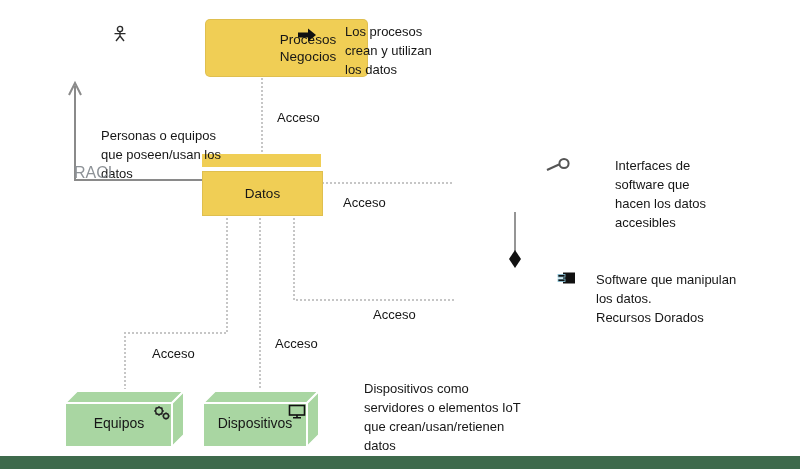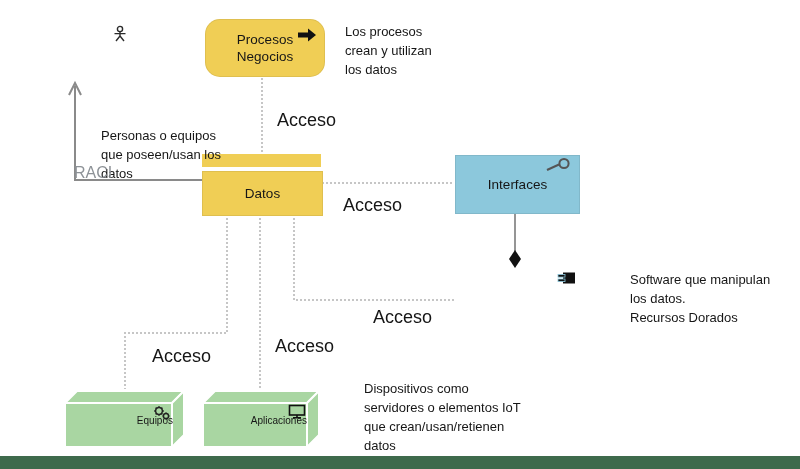--- a/index.html
+++ b/index.html
@@ -15,38 +15,38 @@
   html,body{margin:0;padding:0;background:#fff;}
   #stage{
     position:relative;width:800px;height:469px;overflow:hidden;background:#ffffff;
     font-family:"Liberation Sans", sans-serif;color:var(--color-ink);
   }
   svg.layer{position:absolute;left:0;top:0;width:800px;height:469px;}
   .node{position:absolute;display:flex;align-items:center;justify-content:center;
         font-size:13.5px;text-align:center;white-space:pre-line;line-height:17px;}
   .node-yellow{background:var(--color-yellow);border:1px solid rgba(0,0,0,0.07);}
   .node-blue{background:var(--color-blue);border:1px solid rgba(0,0,0,0.08);}
-  .rounded{border-radius:15px;}
+  .rounded{border-radius:5px;padding-left:43px;}
   #actores{left:15px;top:23px;width:120px;height:55px;}
   #procesos{left:205px;top:19px;width:118px;height:56px;}
   #datos-band{left:202px;top:154px;width:119px;height:13px;position:absolute;
               background:var(--color-yellow);}
   #datos{left:202px;top:171px;width:119px;height:43px;}
   #interfaces{left:455px;top:155px;width:123px;height:57px;}
   #aplicaciones{left:457px;top:270px;width:123px;height:58px;}
-  .green-label{position:absolute;font-size:10px;text-align:right;}
+  .green-label{position:absolute;font-size:14px;text-align:center;}
   #equipos-label{left:65px;top:415px;width:108px;}
   #dispositivos-label{left:203px;top:415px;width:104px;}
   .note{position:absolute;font-size:13px;line-height:19px;white-space:pre-line;}
   #note-procesos{left:345px;top:22px;}
   #note-actores{left:101px;top:93px;margin-top:33px;}
   #note-interfaces{left:615px;top:156px;}
-  #note-aplicaciones{left:630px;top:270px;}
+  #note-aplicaciones{left:596px;top:270px;}
   #note-dispositivos{left:364px;top:379px;}
-  .edge-label{position:absolute;font-size:18px;}
+  .edge-label{position:absolute;font-size:13px;}
   #lbl-acceso-top{left:277px;top:110px;}
   #lbl-acceso-right{left:343px;top:195px;}
   #lbl-acceso-apps{left:373px;top:307px;}
   #lbl-acceso-dispositivos{left:275px;top:336px;}
   #lbl-acceso-equipos{left:152px;top:346px;}
   #lbl-raci{left:74px;top:164px;font-size:16px;font-weight:normal;color:var(--color-raci);}
   .icon{position:absolute;}
   #bottom-bar{position:absolute;left:0;top:456px;width:800px;height:13px;background:var(--color-bar);}
 </style>
 </head>
@@ -95,55 +95,56 @@
   </div>
   <svg class="icon" style="left:296px;top:27px" width="22" height="16">
     <polygon points="2,5.5 12,5.5 12,1.5 20,8 12,14.5 12,10.5 2,10.5" fill="#111"></polygon>
   </svg>
 
   <div id="datos-band"></div>
   <div class="node node-yellow" id="datos">
     <span>Datos</span>
   </div>
 
-  <div class="node node-blue" id="interfaces">
-    <span>Interfaces</span>
-  </div>
   <svg class="icon" style="left:544px;top:156px" width="30" height="18">
     <path d="M3 14 L15 8.5" fill="none" stroke="#555" stroke-width="2"></path>
     <circle cx="20" cy="7.5" r="4.6" fill="none" stroke="#555" stroke-width="2"></circle>
   </svg>
 
   <svg class="icon" style="left:556px;top:271px" width="22" height="16">
     <rect x="7" y="1.5" width="12" height="11" fill="#111"></rect>
     <rect x="2" y="3.5" width="7" height="2.6" fill="#111" stroke="var(--color-blue)" stroke-width="0.8"></rect>
     <rect x="2" y="8" width="7" height="2.6" fill="#111" stroke="var(--color-blue)" stroke-width="0.8"></rect>
   </svg>
 
   <div class="green-label" id="equipos-label">Equipos</div>
   <svg class="icon" style="left:151px;top:404px" width="22" height="18">
     <g fill="none" stroke="#222" stroke-width="1.5">
       <circle cx="8" cy="7" r="3.4"></circle>
       <path d="M8 2.2 V4 M8 10 V11.8 M3.2 7 H5 M11 7 H12.8 M4.6 3.6 L5.9 4.9 M10.1 9.1 L11.4 10.4 M11.4 3.6 L10.1 4.9 M5.9 9.1 L4.6 10.4"></path>
       <circle cx="15" cy="12" r="2.6"></circle>
       <path d="M15 8.6 V10 M15 14 V15.4 M11.6 12 H13 M17 12 H18.4"></path>
     </g>
   </svg>
-  <div class="green-label" id="dispositivos-label">Aplicaciones</div>
+  <div class="green-label" id="dispositivos-label">Dispositivos</div>
   <svg class="icon" style="left:288px;top:404px" width="18" height="16">
     <rect x="1.5" y="1.5" width="15" height="9.5" fill="none" stroke="#111" stroke-width="1.6"></rect>
     <path d="M9 11 V13 M5 13.8 H13" fill="none" stroke="#111" stroke-width="1.6"></path>
   </svg>
 
   <div class="note" id="note-procesos">Los procesos
 crean y utilizan
 los datos</div>
   <div class="note" id="note-actores">Personas o equipos
 que poseen/usan los
 datos</div>
+  <div class="note" id="note-interfaces">Interfaces de
+software que
+hacen los datos
+accesibles</div>
   <div class="note" id="note-aplicaciones">Software que manipulan
 los datos.
 Recursos Dorados</div>
   <div class="note" id="note-dispositivos">Dispositivos como
 servidores o elementos IoT
 que crean/usan/retienen
 datos</div>
 
   <div class="edge-label" id="lbl-acceso-top">Acceso</div>
   <div class="edge-label" id="lbl-acceso-right">Acceso</div>

